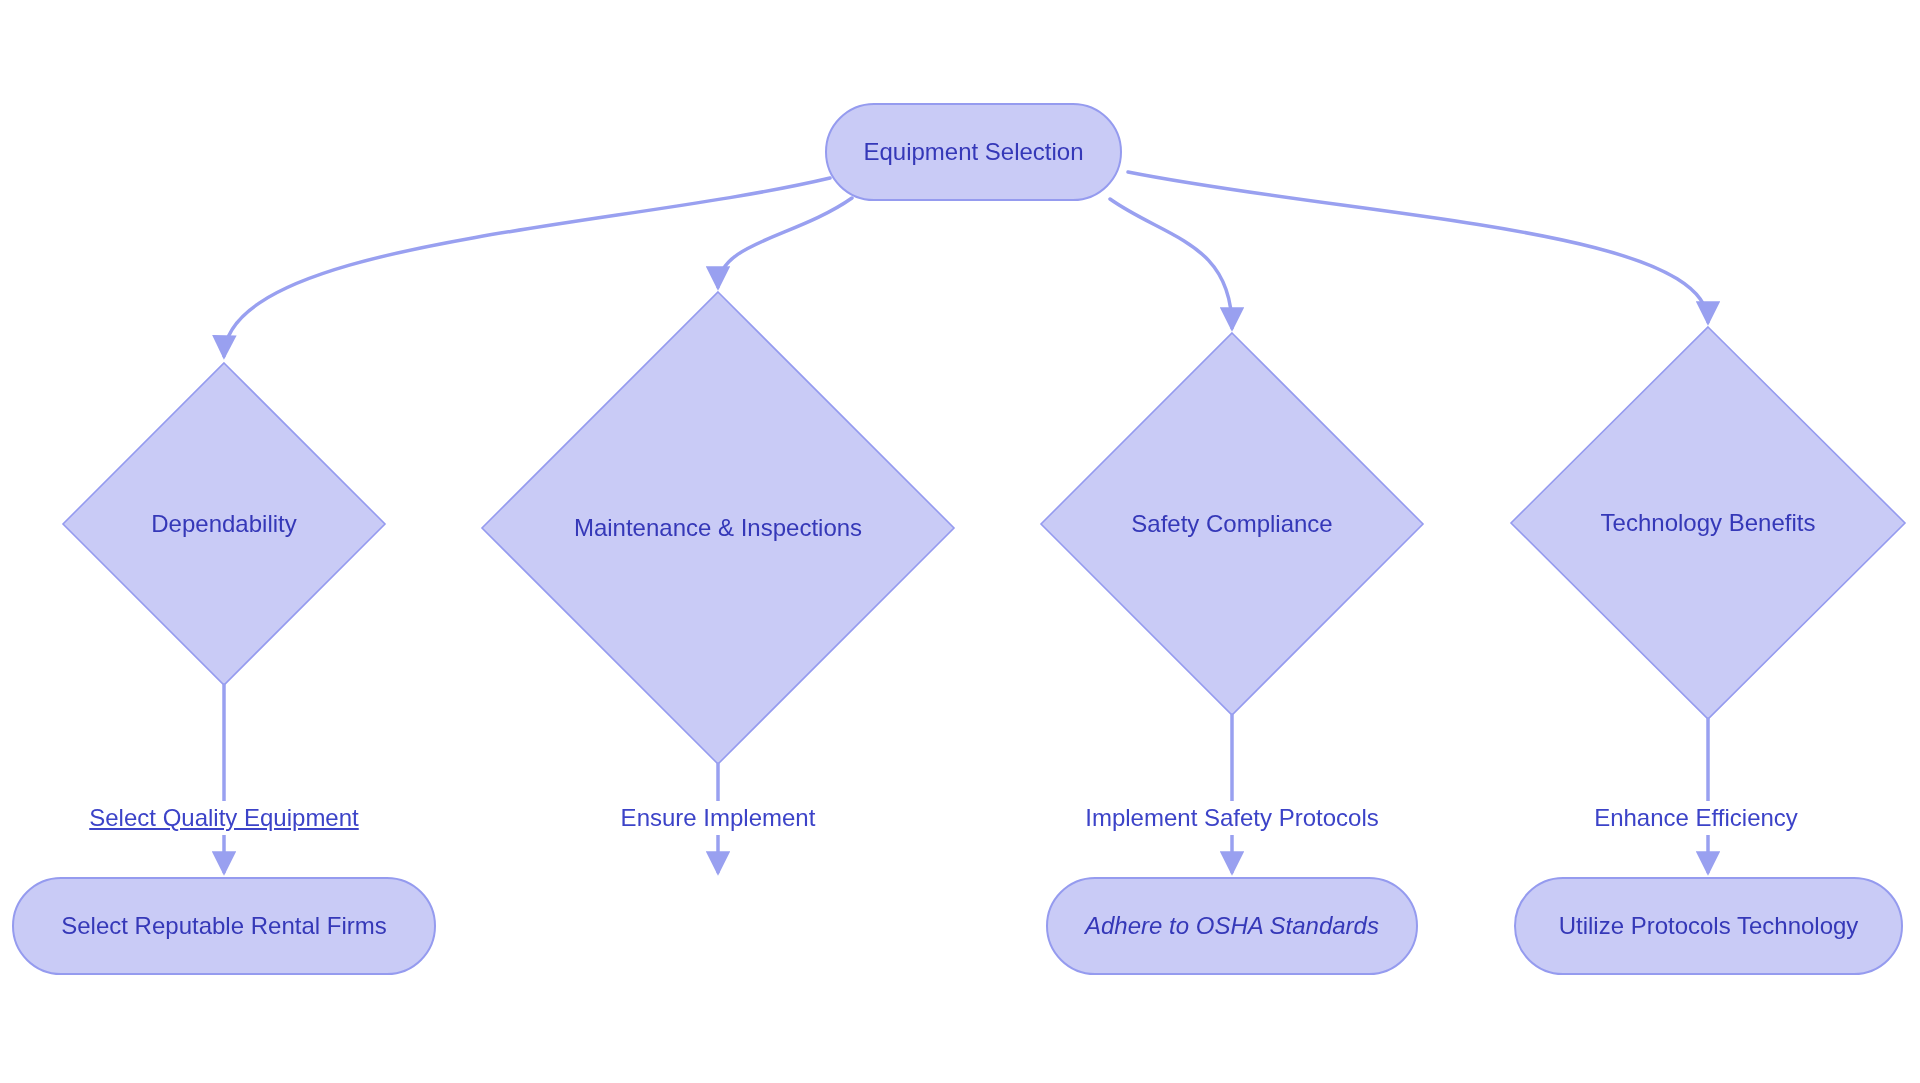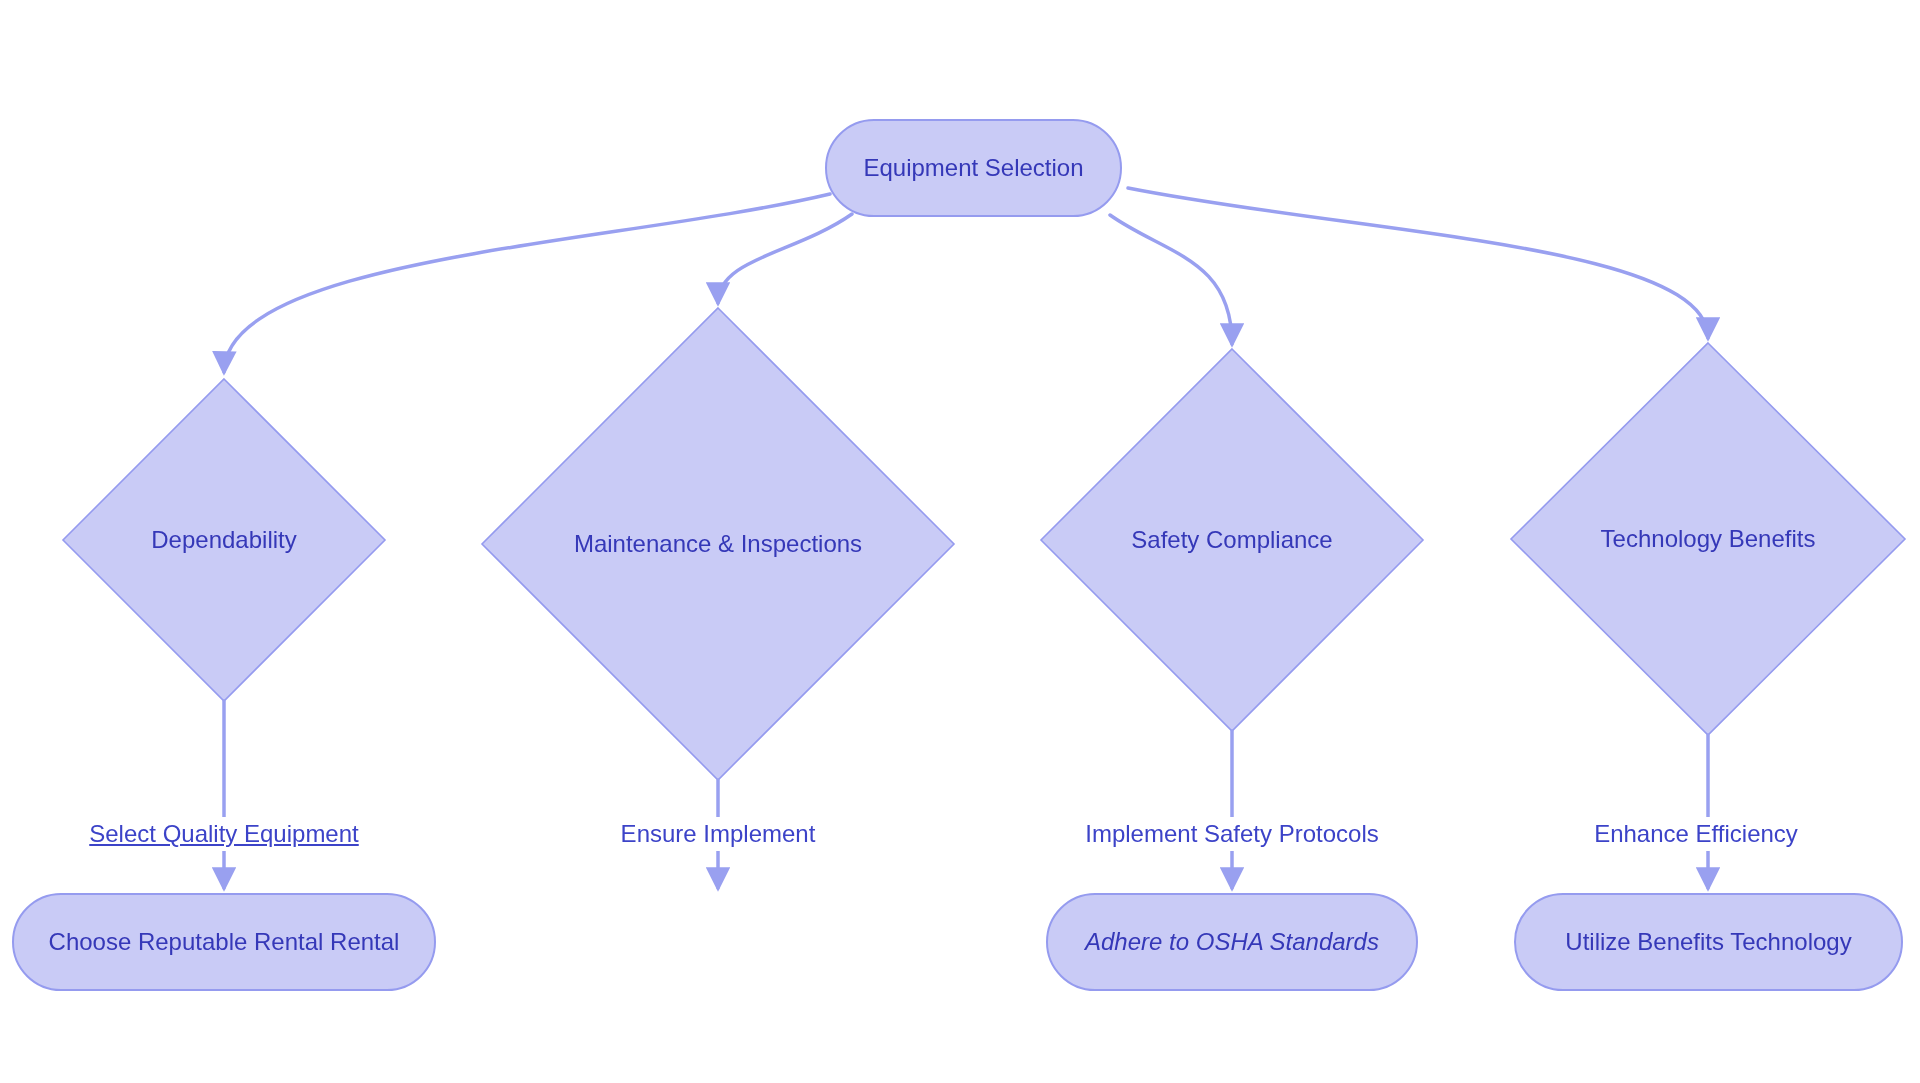--- a/index.html
+++ b/index.html
@@ -7,21 +7,20 @@
     padding: 0;
     background: var(--background, #ffffff);
     font-family: "Liberation Sans", sans-serif;
   }
   .canvas {
     position: relative;
     width: 1920px;
     height: 1024px;
     background: var(--background, #ffffff);
     overflow: hidden;
-    margin-top: 16px;
   }
   .edges-layer {
     position: absolute;
     inset: 0;
   }
   .edge-path {
     fill: none;
     stroke: var(--edge-color, #99a0f0);
     stroke-width: 3.5;
     stroke-linecap: round;
@@ -105,22 +104,22 @@
   <div class="diamond-label" style="left: 1232px; top: 524px;">Safety Compliance</div>
   <div class="diamond-label" style="left: 718px; top: 528px;">Maintenance &amp; Inspections</div>
   <div class="diamond-label" style="left: 1708px; top: 523px;">Technology Benefits</div>
 
   <div class="edge-label" style="left: 224px; top: 818px; text-decoration: underline;">Select Quality Equipment</div>
   <div class="edge-label" style="left: 718px; top: 818px;">Ensure Implement</div>
   <div class="edge-label" style="left: 1232px; top: 818px; text-align: right;">Implement Safety Protocols</div>
   <div class="edge-label" style="left: 1696px; top: 818px;">Enhance Efficiency</div>
 
   <div class="pill" style="left: 12px; top: 877px; width: 424px;">
-    <span>Choose Reputable Rental Rental</span>
+    <span>Select Reputable Rental Firms</span>
   </div>
   <div class="pill" style="left: 1046px; top: 877px; width: 372px; font-style: italic;">
     <span>Adhere to OSHA Standards</span>
   </div>
   <div class="pill" style="left: 1514px; top: 877px; width: 389px;">
-    <span>Utilize Benefits Technology</span>
+    <span>Utilize Protocols Technology</span>
   </div>
 
 </div>
 
 </body></html>

